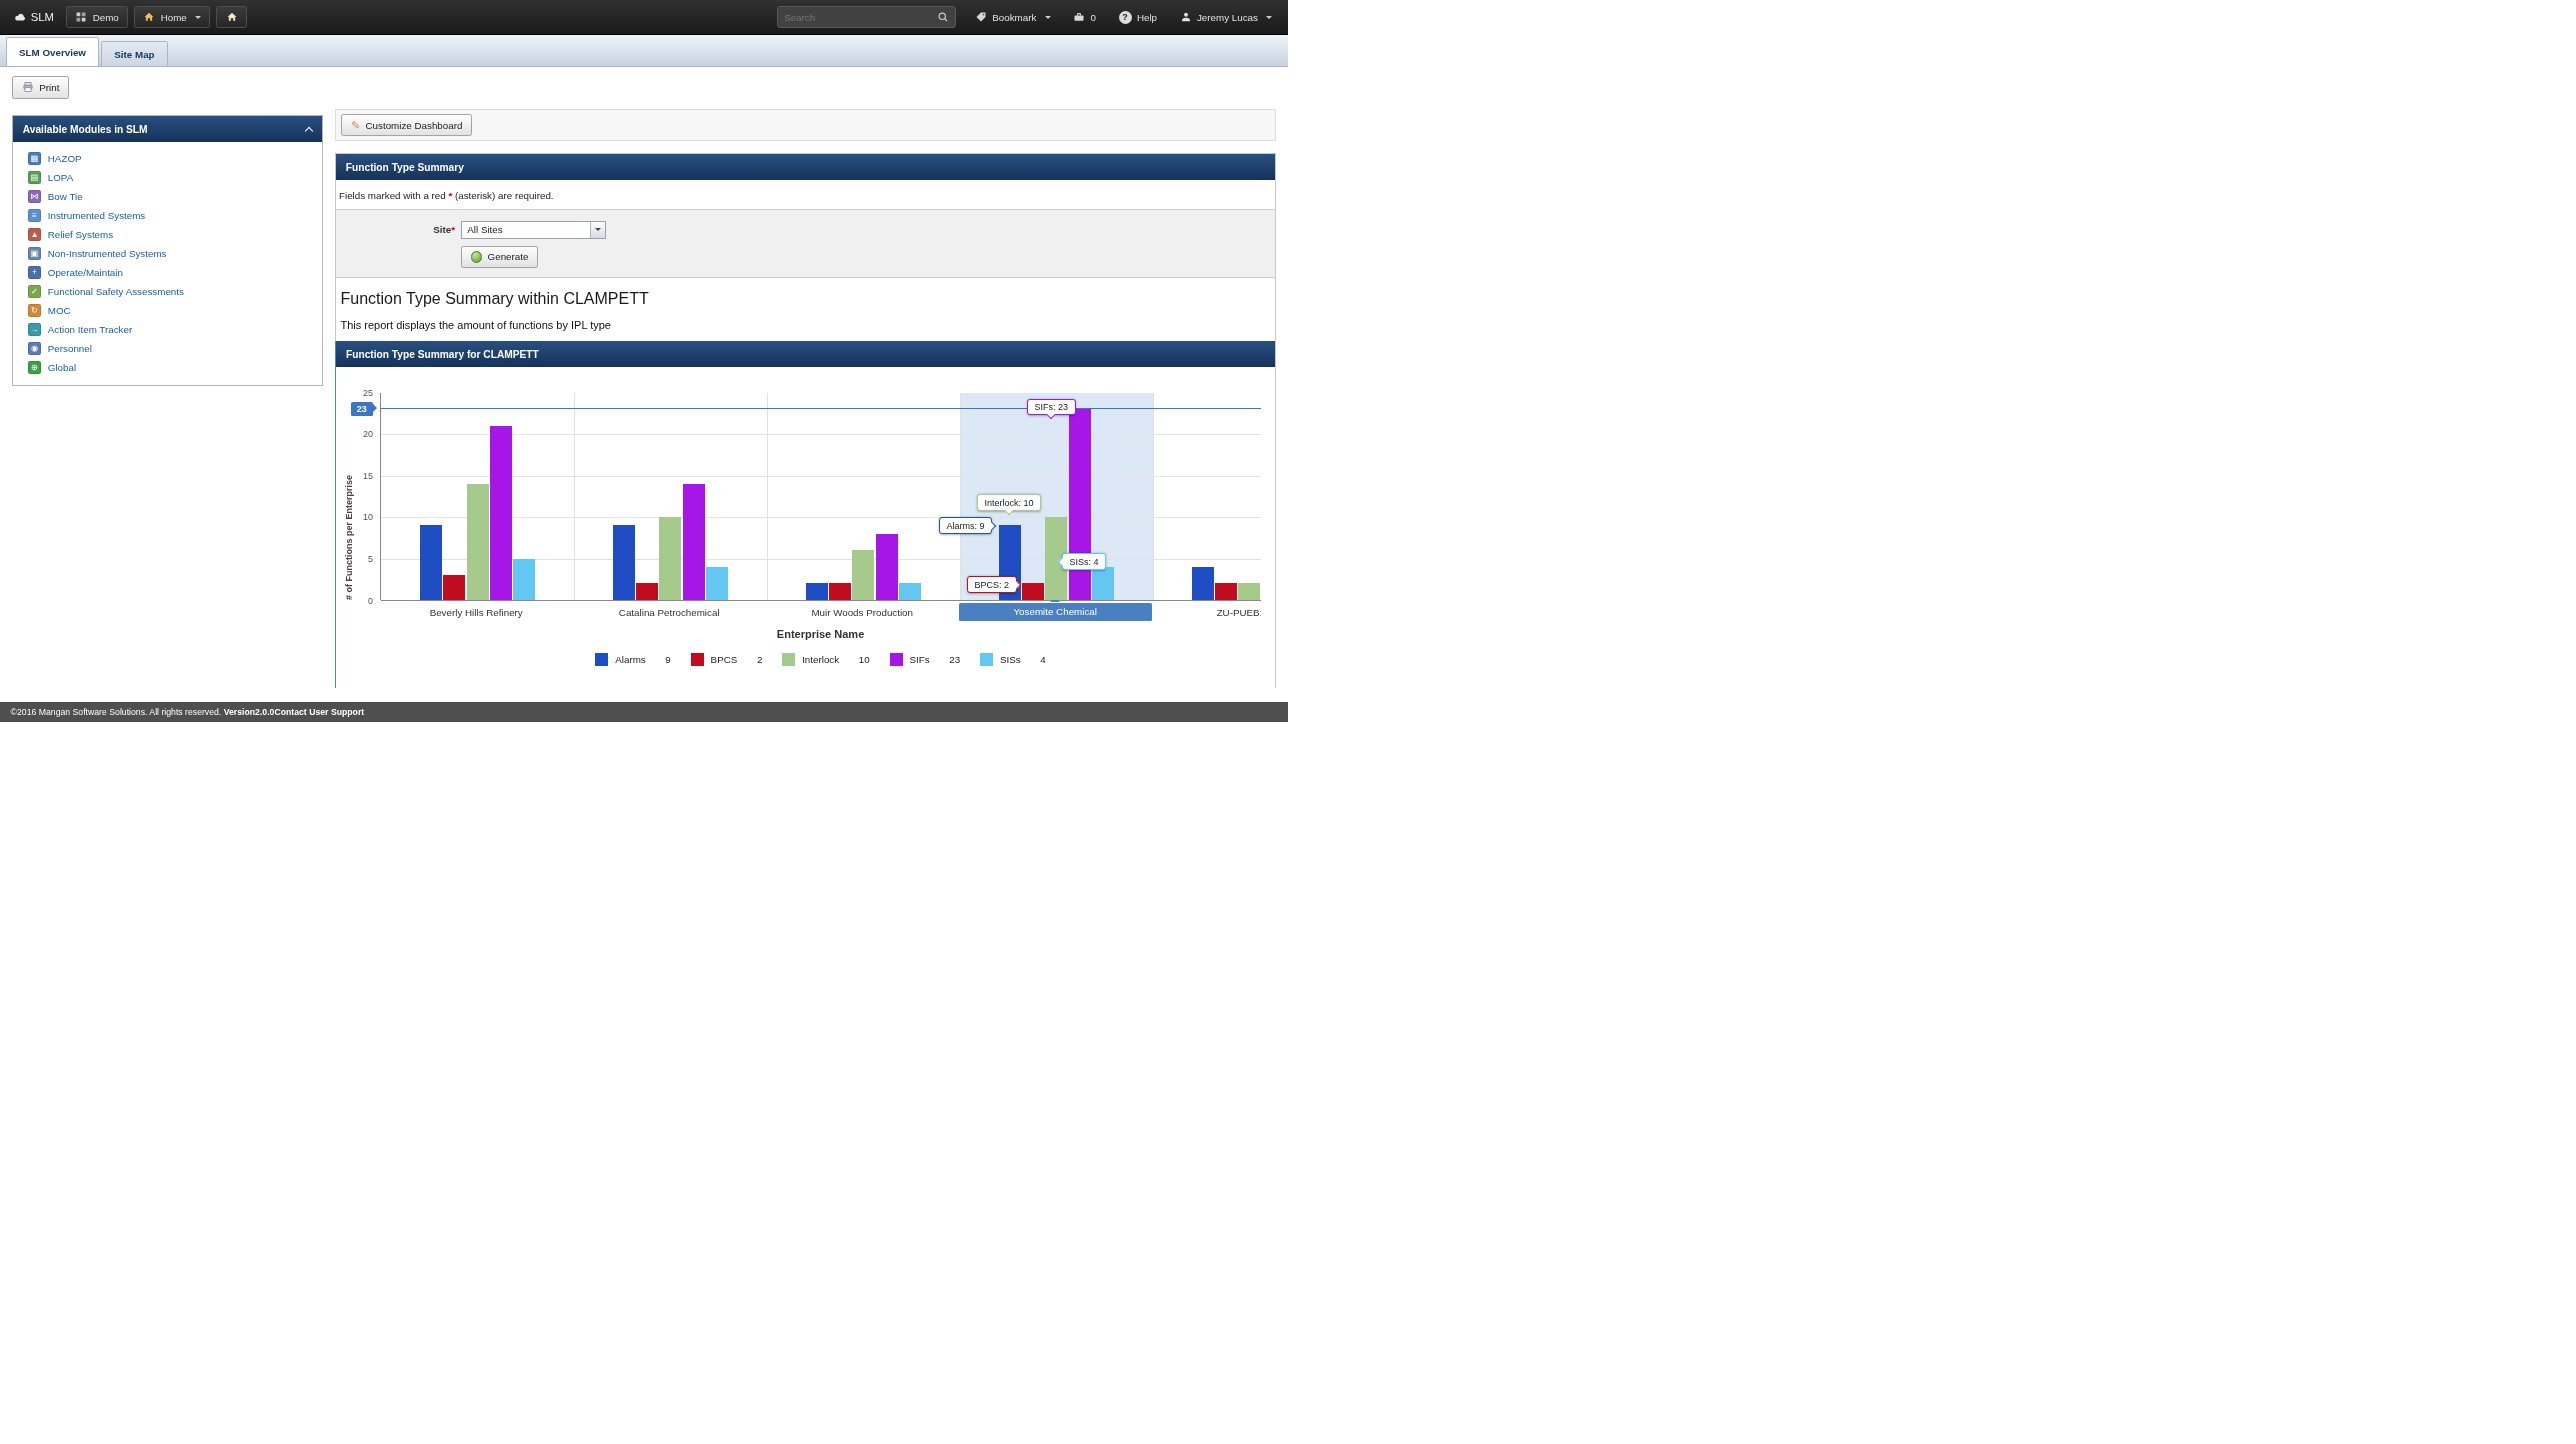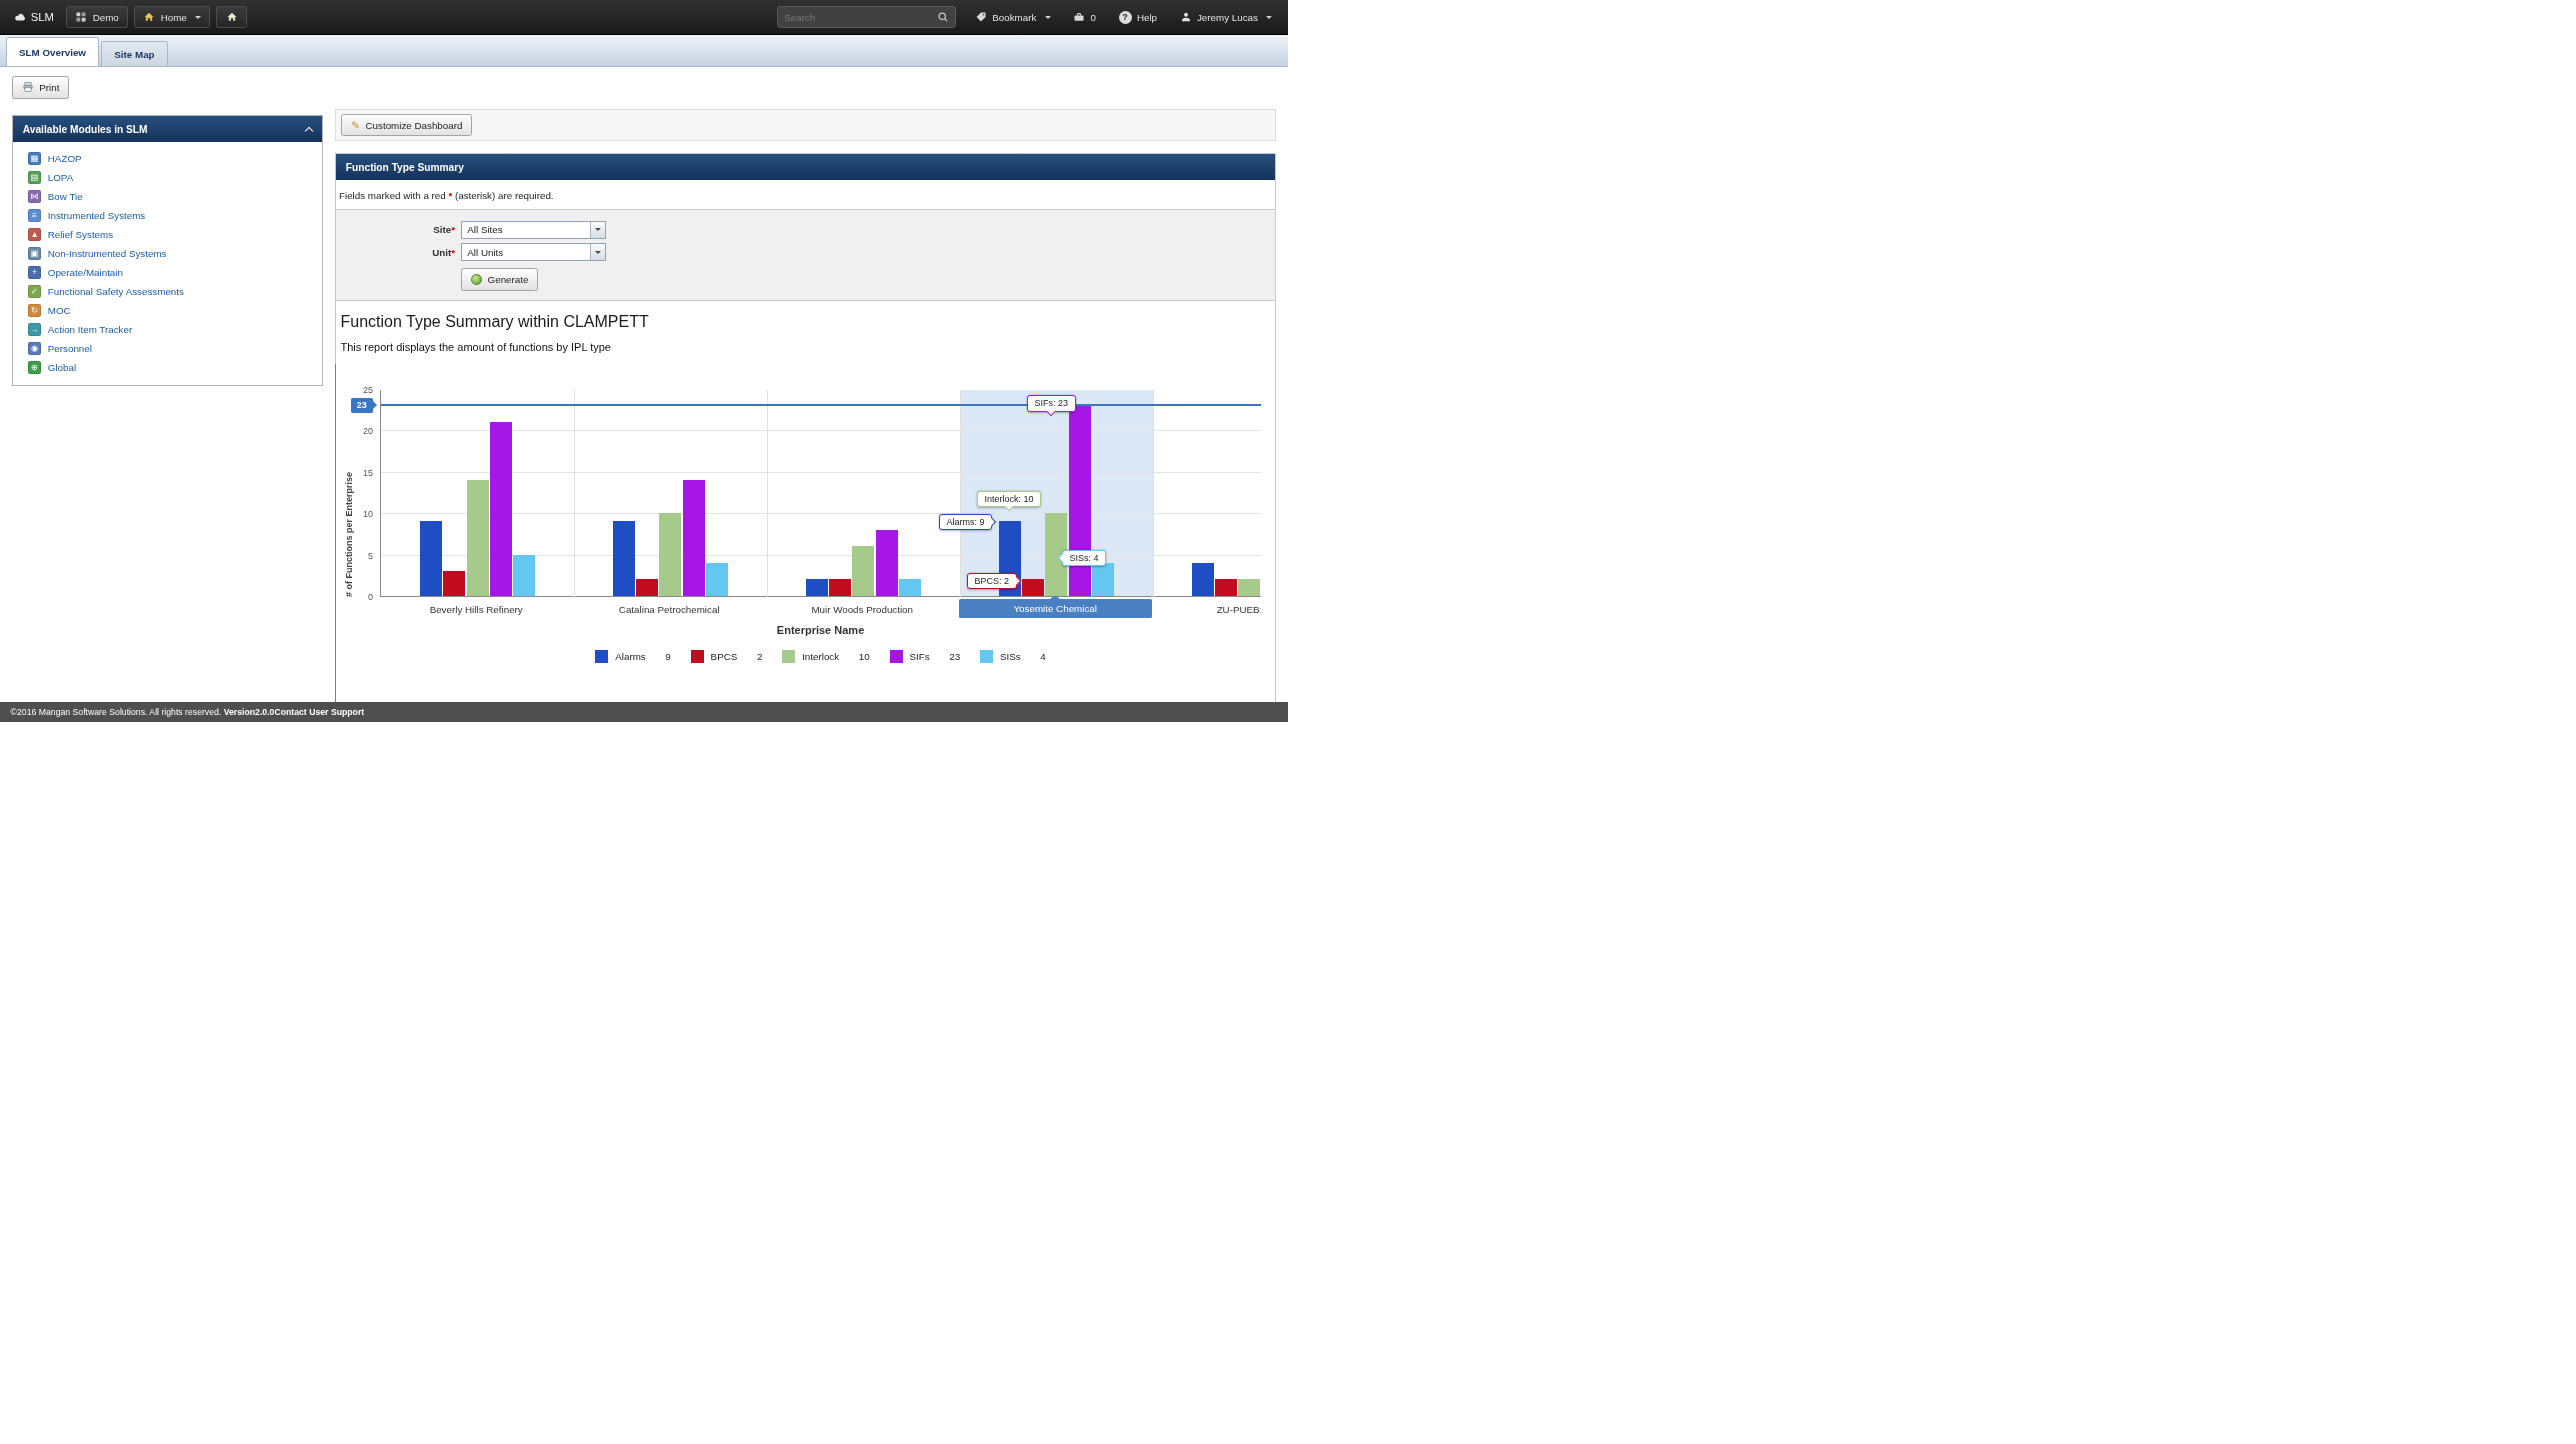--- a/index.html
+++ b/index.html
@@ -299,41 +299,35 @@
       <div class="form-box">
         <div class="form-row">
           <label><span>Site</span><span class="red">*</span></label>
           <div class="combo">
             <span class="combo-val">All Sites</span>
             <span class="combo-btn">
                 <i class="dcaret"></i>
               </span>
           </div>
         </div>
-        <div class="form-row">
-          <label><span>Unit</span><span class="red">*</span></label>
-          <div class="combo">
-            <span class="combo-val">All Units</span>
-            <span class="combo-btn">
-                <i class="dcaret"></i>
-              </span>
-          </div>
-        </div>
         <div class="gen-row">
           <button class="btn-light">
             <span class="gen-orb"></span>
             <span>Generate</span>
           </button>
         </div>
       </div>
 
       <h1 class="report-title">Function Type Summary within CLAMPETT</h1>
       <p class="report-desc">This report displays the amount of functions by IPL type</p>
 
       <div class="report-wrap">
+        <div class="panel-head-navy">
+          <span>Function Type Summary for CLAMPETT</span>
+        </div>
 
         <div class="chart">
           <div class="y-axis-label"># of Functions per Enterprise</div>
           <div class="plot-area">
             <div id="ref-label" style="top: 8.3px;">23</div>
             <div class="yticks" id="yticks">
                 <div class="ytick" style="bottom: -5.3px;">0</div>
                 <div class="ytick" style="bottom: 36px;">5</div>
                 <div class="ytick" style="bottom: 78px;">10</div>
                 <div class="ytick" style="bottom: 119px;">15</div>

